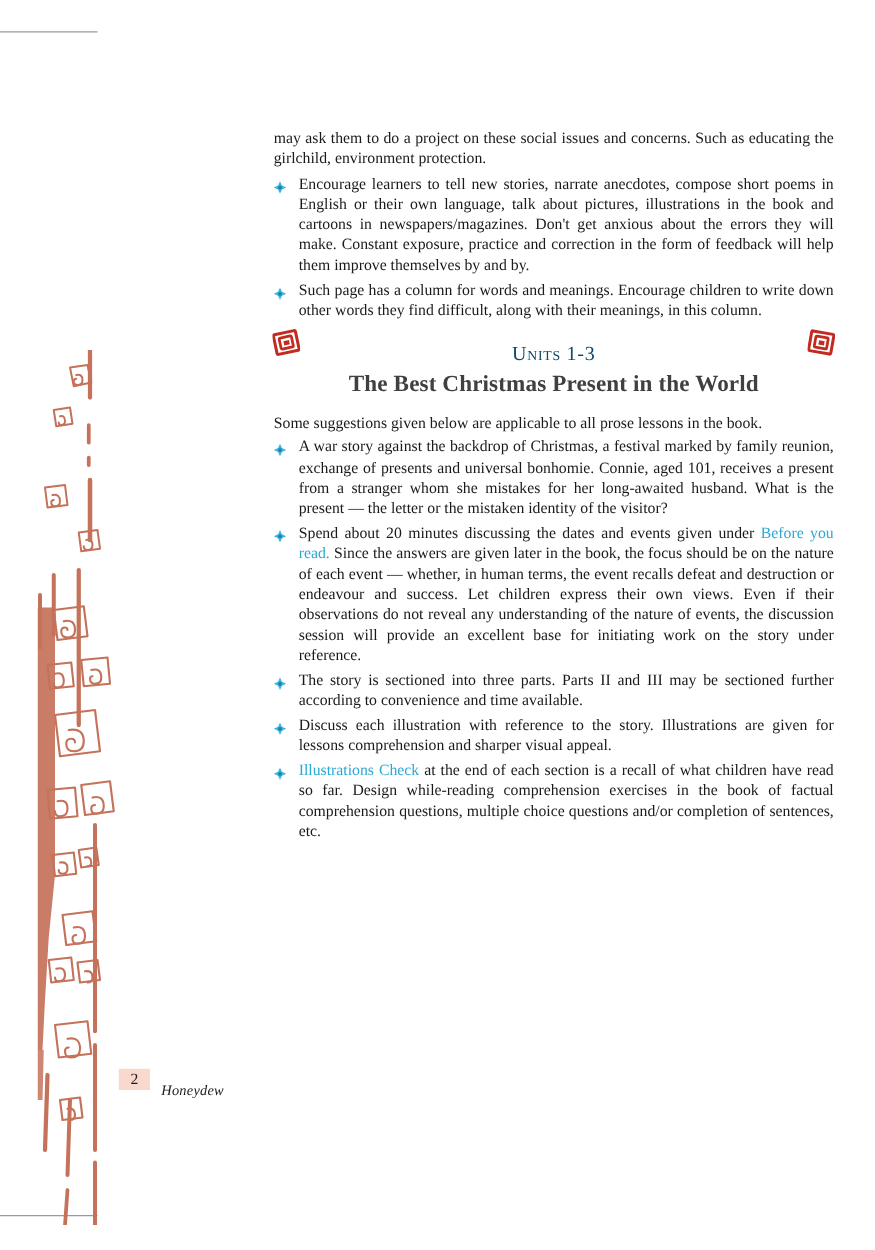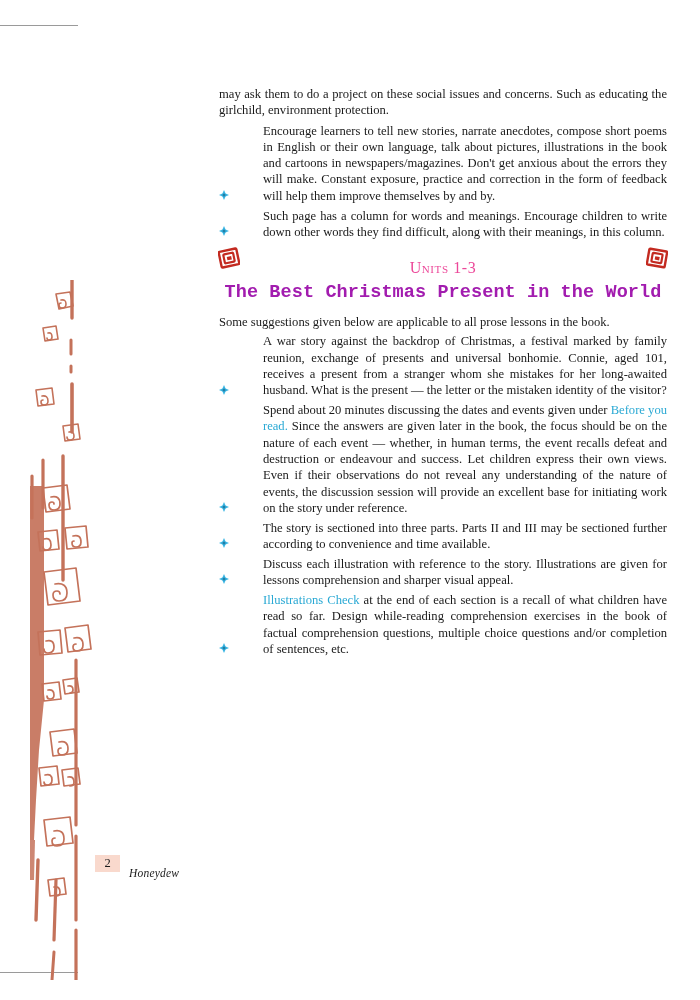--- a/index.html
+++ b/index.html
@@ -71,31 +71,30 @@
     position: absolute;
     left: 219px;
     top: 86px;
     width: 448px;
   }
 
   .para {
     font-size: 12.6px;
     line-height: 16.3px;
     text-align: justify;
-    margin: 0 0 3px 0;
+    margin: 16px 0 3px 0;
   }
   .para.continued {
     margin-bottom: 4px;
   }
 
   .bullet-item {
     display: flex;
-    align-items: flex-end;
+    align-items: flex-start;
     margin: 0 0 3.5px 0;
-    gap: 24px;
   }
   .bullet-glyph {
     flex: 0 0 auto;
     width: 20px;
     padding-top: 3px;
     text-align: left;
   }
   .bullet-text {
     flex: 1 1 auto;
     font-size: 12.6px;
@@ -110,33 +109,33 @@
   
   .unit-block {
     position: relative;
     margin: 19px 0 11px 0;
     text-align: center;
   }
   .units-label {
     font-family: "Liberation Serif", "DejaVu Serif", serif;
     font-variant: small-caps;
     font-size: 16px;
-    color: #ec4899;
+    color: #0c4a6e;
     letter-spacing: 0.6px;
     margin: 0 0 5px 0;
   }
   .units-label .num {
     font-variant: normal;
     font-size: 16px;
   }
   .chapter-title {
-    font-family: Liberation Mono, monospace;
+    font-family: Liberation Serif, serif;
     font-weight: bold;
     font-size: 18.5px;
-    color: #a21caf;
+    color: #404040;
     margin: 0;
     letter-spacing: 0.1px;
   }
   .motif {
     position: absolute;
     top: -12px;
     width: 22px;
     height: 22px;
   }
   .motif-left  { left: -1px; }

